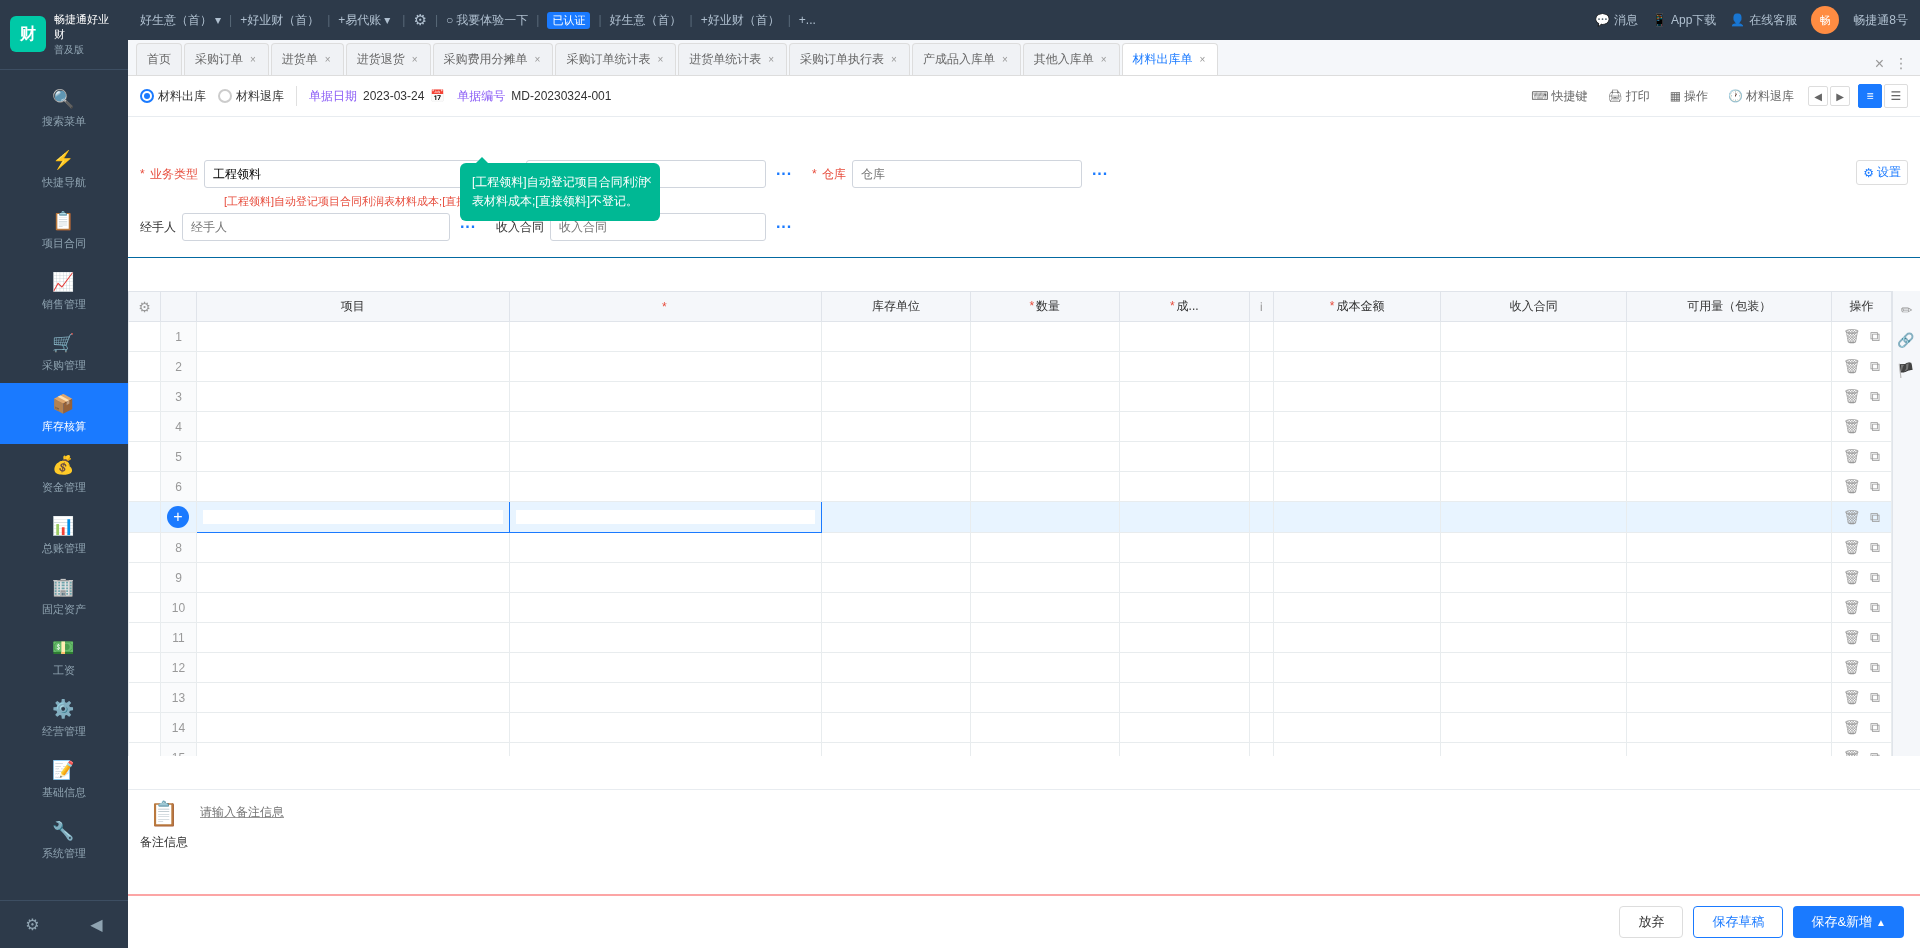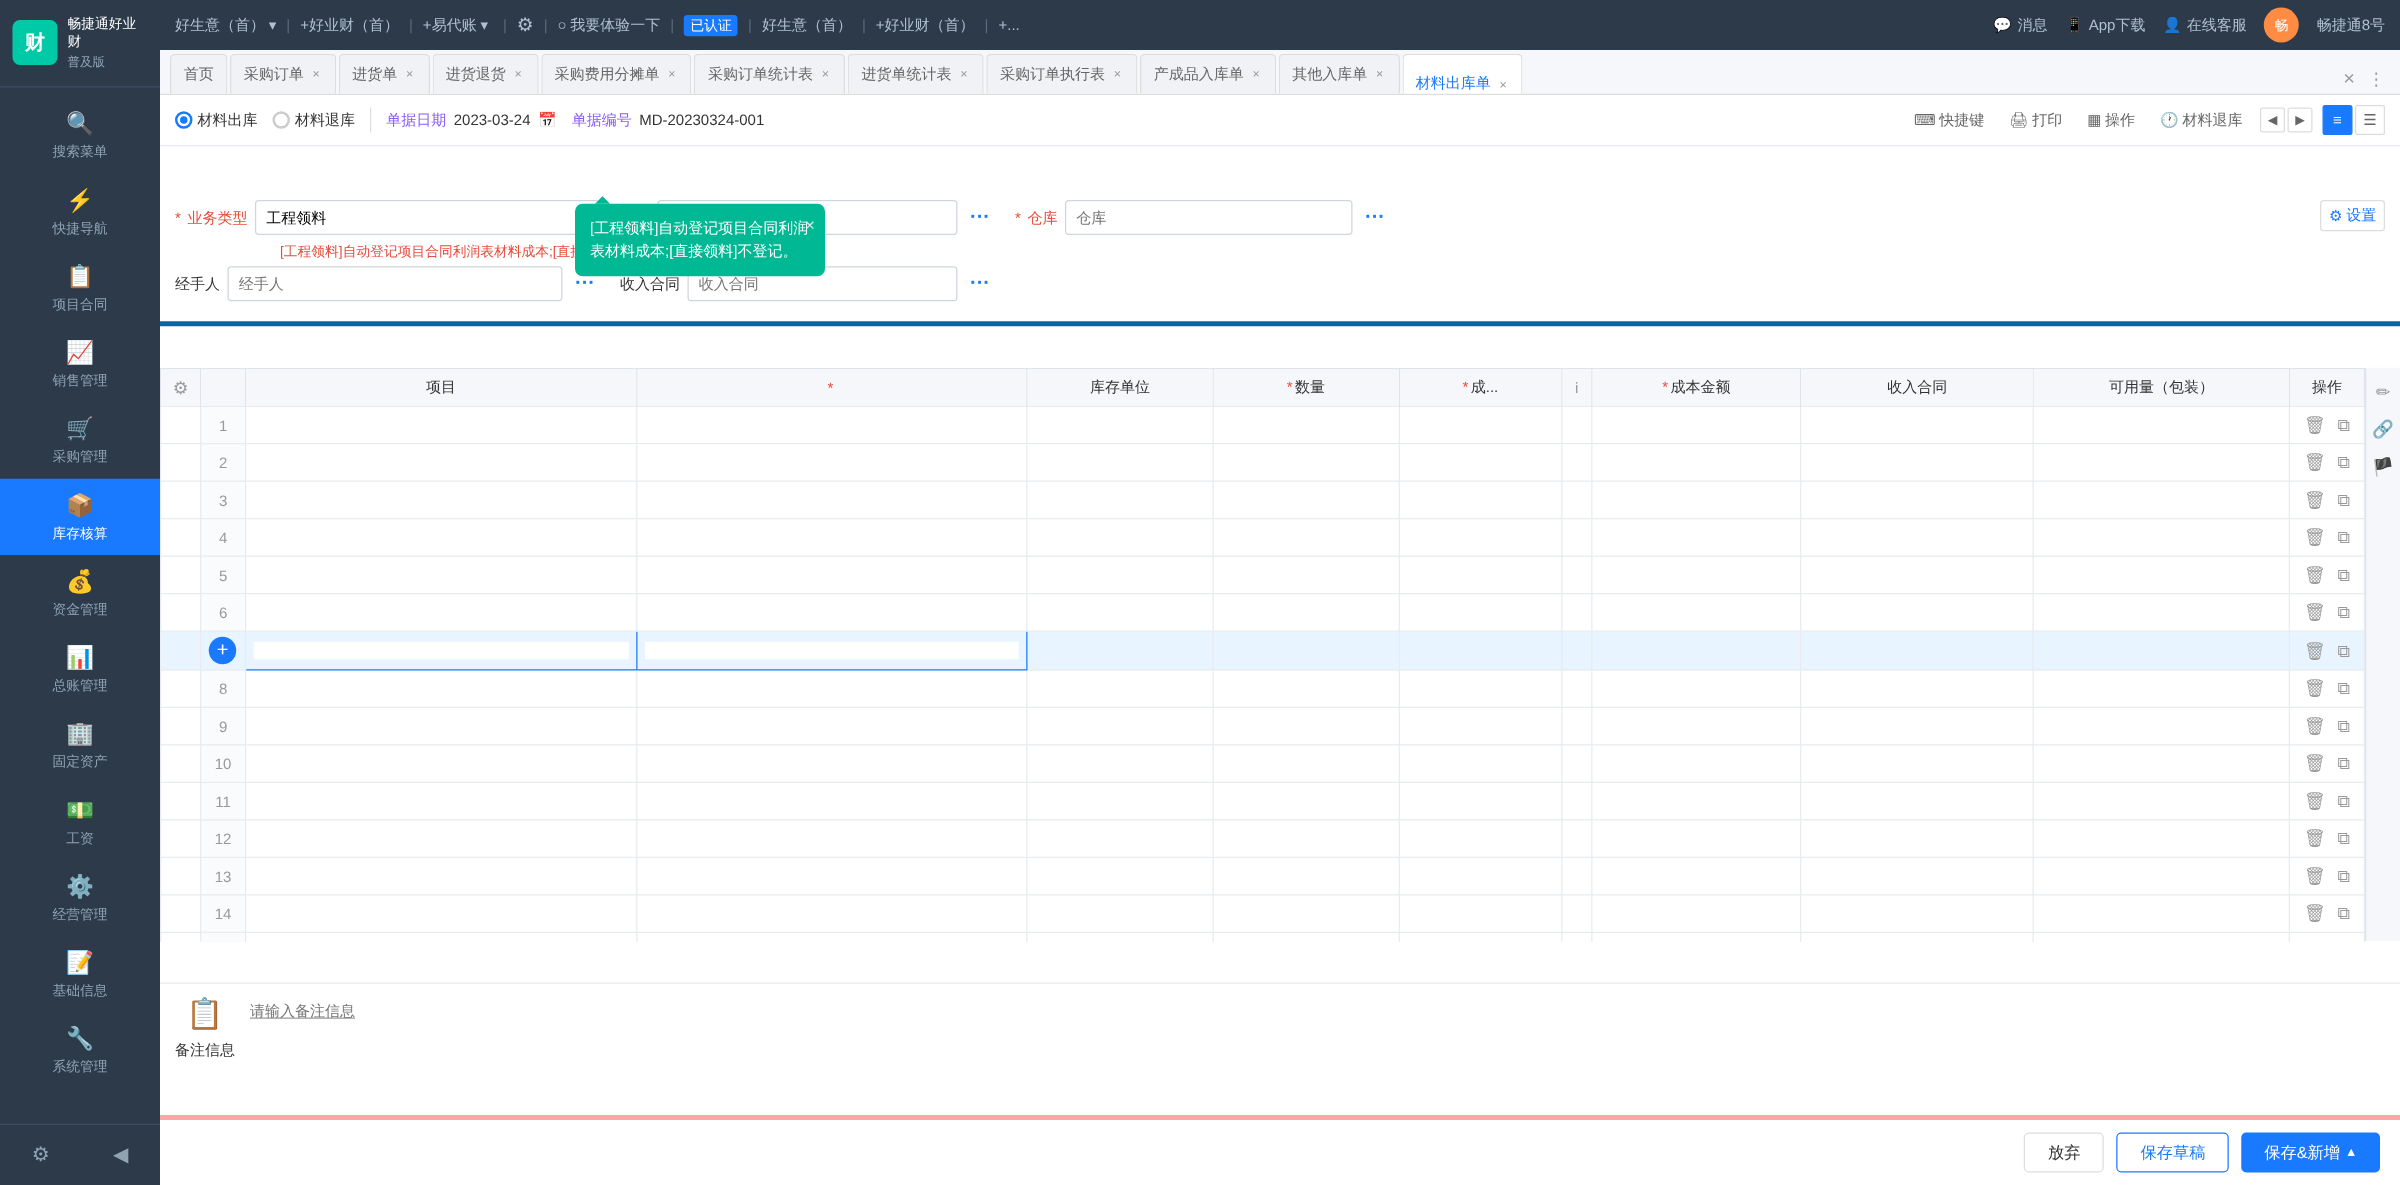--- a/index.html
+++ b/index.html
@@ -27,21 +27,21 @@
     .topbar-nav { display: flex; align-items: center; gap: 8px; flex: 1; }
     .topbar-nav-item { color: #b0c0d0; font-size: 12px; cursor: pointer; white-space: nowrap; display: flex; align-items: center; gap: 3px; }
     .topbar-nav-separator { color: #5a6a7a; }
     .topbar-right { display: flex; align-items: center; gap: 14px; }
     .topbar-right-item { color: #b0c0d0; font-size: 12px; cursor: pointer; display: flex; align-items: center; gap: 4px; white-space: nowrap; }
     .topbar-avatar { width: 28px; height: 28px; background: #ff8c42; border-radius: 50%; display: flex; align-items: center; justify-content: center; color: white; font-size: 11px; cursor: pointer; }
 
     
     .tabbar { height: 36px; background: #f5f7fa; border-bottom: 1px solid #ddd; display: flex; align-items: flex-end; padding: 0 8px; flex-shrink: 0; overflow-x: auto; }
     .tab { height: 32px; padding: 0 10px; display: flex; align-items: center; gap: 5px; font-size: 12px; color: #666; cursor: pointer; border: 1px solid #ddd; border-bottom: none; border-radius: 4px 4px 0 0; background: #f0f2f5; white-space: nowrap; margin-right: 2px; }
-    .tab.active { background: white; color: #1a7aff; border-color: #ddd; border-bottom-color: white; align-items: flex-end; }
+    .tab.active { background: white; color: #1a7aff; border-color: #ddd; border-bottom-color: white; }
     .tab-close { font-size: 10px; color: #999; cursor: pointer; padding: 1px 2px; border-radius: 2px; }
 
     
     .content { flex: 1; background: white; overflow: hidden; display: flex; flex-direction: column; gap: 33px; }
 
     
     .page-toolbar { padding: 8px 12px; border-bottom: 1px solid #e8ecf0; display: flex; align-items: center; gap: 12px; flex-shrink: 0; }
     .radio-group { display: flex; align-items: center; gap: 12px; }
     .radio-item { display: flex; align-items: center; gap: 4px; cursor: pointer; font-size: 12px; color: #333; }
     .radio-dot { width: 14px; height: 14px; border: 2px solid #1a7aff; border-radius: 50%; display: flex; align-items: center; justify-content: center; }
@@ -55,21 +55,21 @@
     .toolbar-right { margin-left: auto; display: flex; align-items: center; gap: 8px; }
     .toolbar-btn { font-size: 12px; color: #666; cursor: pointer; display: flex; align-items: center; gap: 3px; padding: 3px 6px; border-radius: 3px; }
     .nav-arrows { display: flex; gap: 2px; }
     .nav-arrow { width: 20px; height: 20px; display: flex; align-items: center; justify-content: center; cursor: pointer; color: #666; border: 1px solid #ddd; border-radius: 2px; font-size: 10px; }
     .view-toggle { display: flex; gap: 2px; }
     .view-btn { width: 24px; height: 24px; display: flex; align-items: center; justify-content: center; cursor: pointer; border: 1px solid #ddd; border-radius: 2px; color: #666; font-size: 12px; }
     .view-btn.active { background: #1a7aff; color: white; border-color: #1a7aff; }
     .close-btn { color: #999; cursor: pointer; font-size: 16px; padding: 2px 6px; }
 
     
-    .form-area { padding: 10px 12px; border-bottom: 4px solid #0369a1; flex-shrink: 0; }
+    .form-area { padding: 10px 12px; border-bottom: 1px solid #0369a1; flex-shrink: 0; }
     .form-row { display: flex; align-items: flex-start; gap: 16px; margin-bottom: 6px; flex-wrap: wrap; }
     .form-field { display: flex; align-items: center; gap: 6px; flex: 1; min-width: 200px; }
     .form-field-label { color: #e74c3c; font-size: 12px; white-space: nowrap; }
     .form-field-label.required::before { content: '*'; color: #e74c3c; margin-right: 2px; }
     .form-input-wrapper { flex: 1; position: relative; }
     .form-input { width: 100%; height: 28px; border: 1px solid #d0d5dd; border-radius: 3px; padding: 0 24px 0 8px; font-size: 12px; outline: none; }
     .form-select-arrow { position: absolute; right: 6px; top: 50%; transform: translateY(-50%); color: #999; font-size: 10px; pointer-events: none; }
     .form-dots { color: #1a7aff; cursor: pointer; padding: 4px; font-size: 16px; font-weight: bold; line-height: 1; }
     .hint-text { color: #e74c3c; font-size: 11px; padding-left: 4px; }
     .form-field-normal .form-field-label { color: #333; }
@@ -94,21 +94,21 @@
     .subtotal-label { text-align: center; color: #333; }
     .gear-col { width: 32px; text-align: center; }
     .col-settings { color: #999; cursor: pointer; font-size: 14px; }
 
     
     .bottom-notes { padding: 10px 12px; border-top: 1px solid #e8ecf0; min-height: 60px; flex-shrink: 0; display: flex; gap: 12px; align-items: flex-start; }
     .notes-icon { color: #1a7aff; font-size: 24px; cursor: pointer; }
     .notes-label { font-size: 12px; color: #333; margin-top: 2px; }
     .notes-input { flex: 1; border: none; outline: none; font-size: 12px; color: #999; padding: 4px 0; resize: none; background: transparent; text-decoration: underline; }
 
-    .action-bar { padding: 10px 16px; border-top: 4px solid #fca5a5; display: flex; justify-content: flex-end; gap: 10px; flex-shrink: 0; background: white; }
+    .action-bar { padding: 10px 16px; border-top: 2px solid #fca5a5; display: flex; justify-content: flex-end; gap: 10px; flex-shrink: 0; background: white; }
     .btn-discard { padding: 6px 18px; border: 1px solid #ddd; border-radius: 4px; background: white; cursor: pointer; font-size: 13px; color: #333; }
     .btn-draft { padding: 6px 18px; border: 1px solid #1a7aff; border-radius: 4px; background: white; cursor: pointer; font-size: 13px; color: #1a7aff; }
     .btn-save { padding: 6px 18px; border: none; border-radius: 4px; background: #1a7aff; cursor: pointer; font-size: 13px; color: white; display: flex; align-items: center; gap: 4px; }
     .btn-save-arrow { font-size: 10px; }
 
     
     .right-panel { width: 28px; background: #f5f7fa; border-left: 1px solid #e0e4ea; display: flex; flex-direction: column; align-items: center; padding: 8px 0; gap: 8px; flex-shrink: 0; }
     .right-panel-icon { width: 22px; height: 22px; display: flex; align-items: center; justify-content: center; cursor: pointer; color: #999; font-size: 14px; border-radius: 3px; }
     .right-panel-icon.active { color: #1a7aff; }
 

